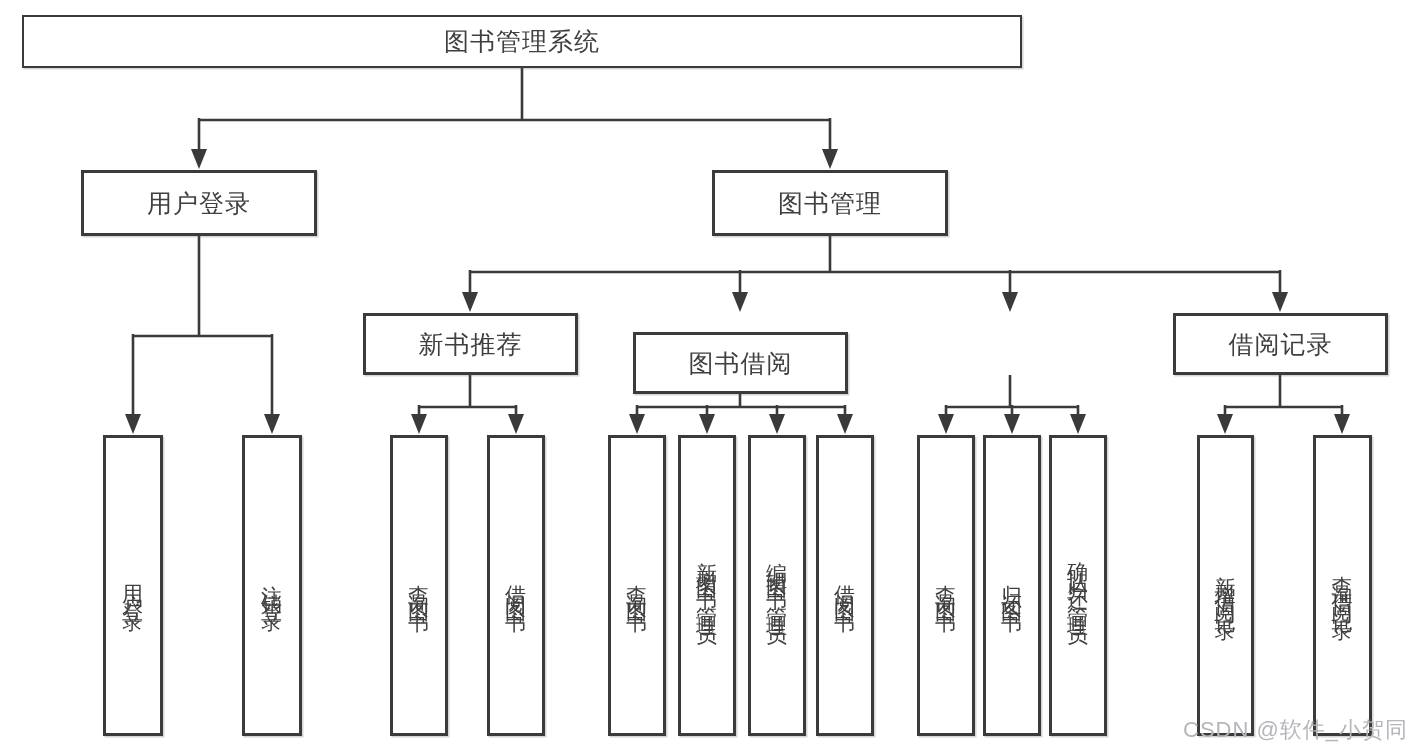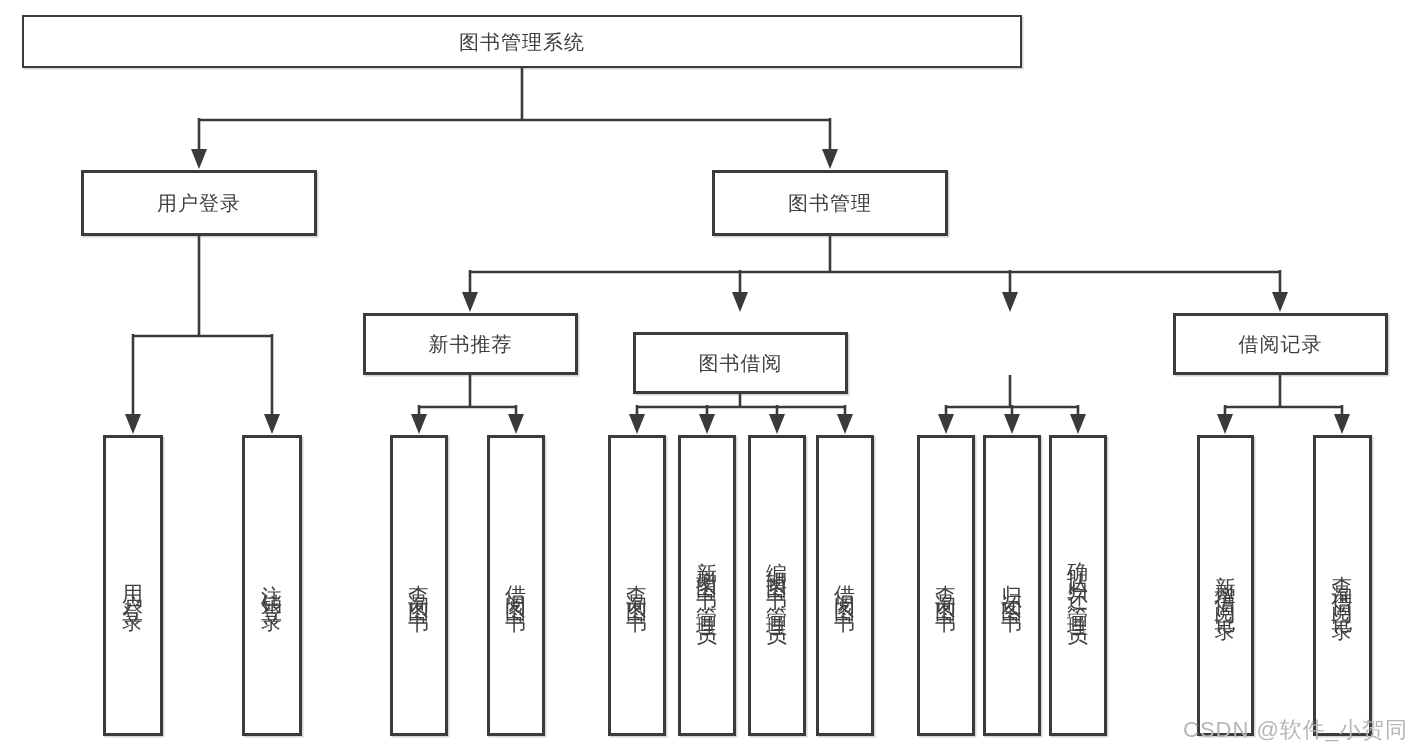--- a/index.html
+++ b/index.html
@@ -23,21 +23,21 @@
     background: #ffffff;
     border: 3px solid #3b3b3b;
     color: #3f3f3f;
     display: flex;
     align-items: center;
     justify-content: center;
     z-index: 2;
     box-shadow: 1.5px 1.5px 0 rgba(90,90,90,0.25);
   }
   .hbox {
-    font-size: 20px;
+    font-size: 25px;
     letter-spacing: 1px;
     line-height: 1;
   }
   .root {
     border-width: 2px;
   }
   .vbox {
     writing-mode: vertical-rl;
     font-size: 21px;
     letter-spacing: 9px;

